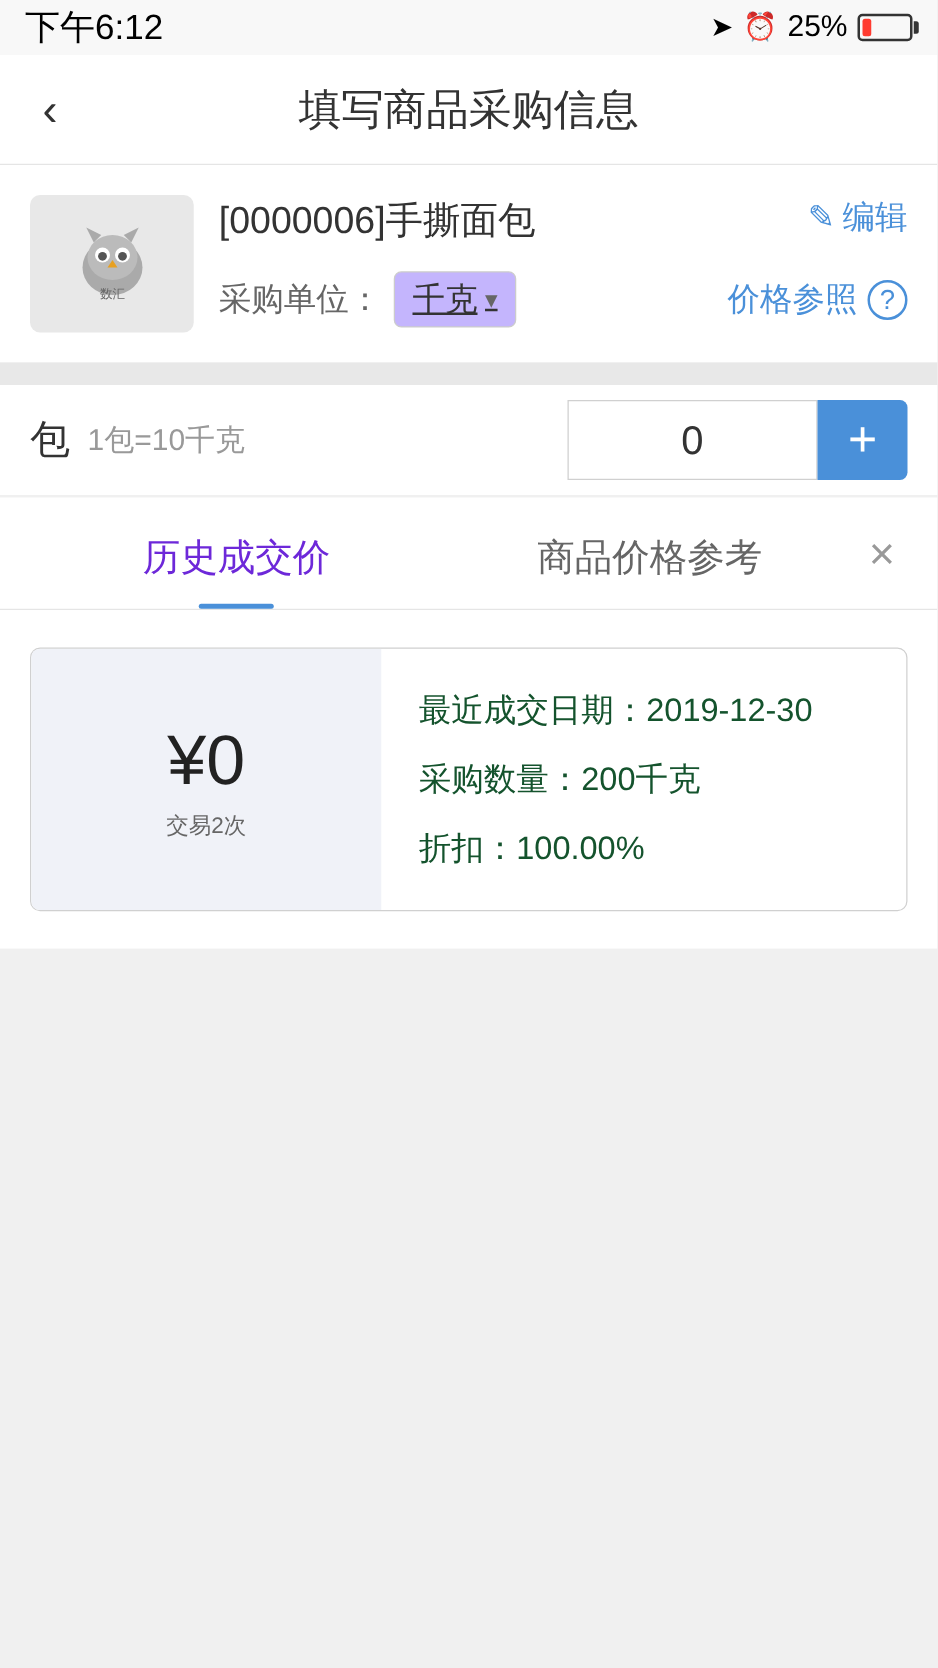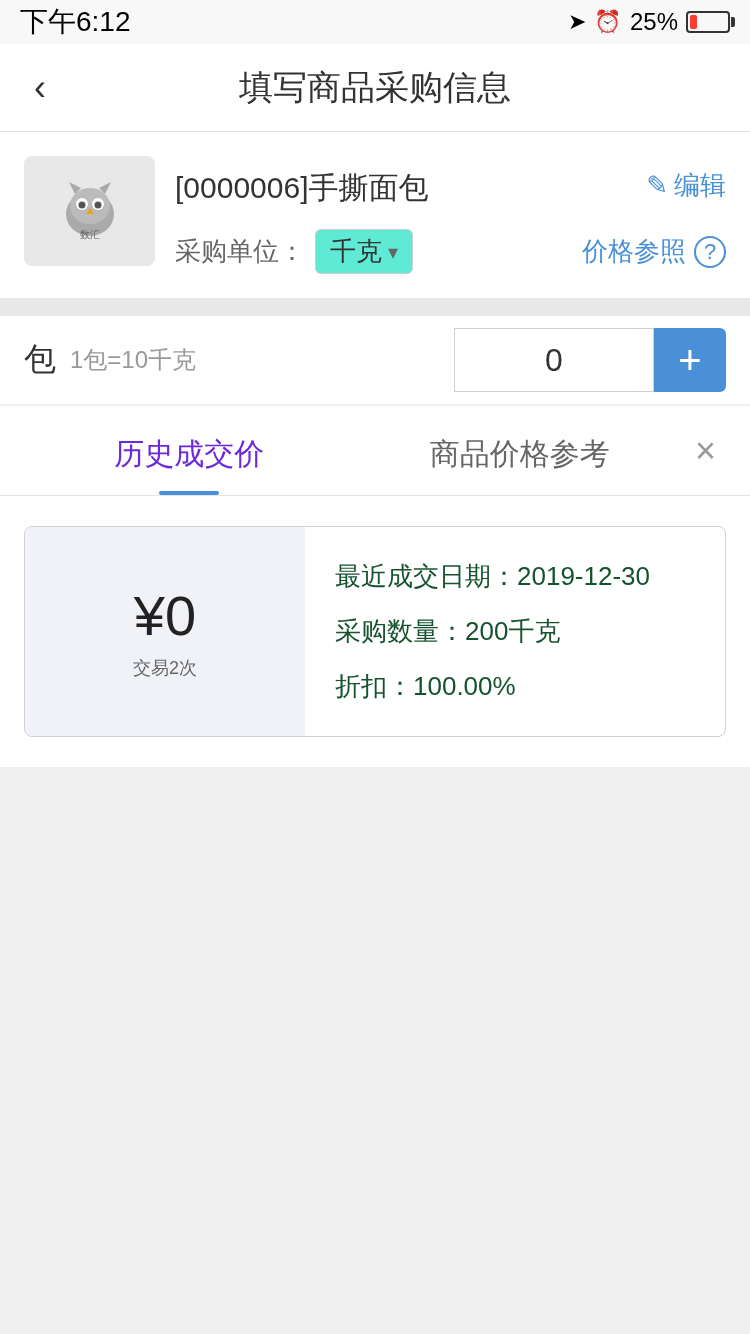--- a/index.html
+++ b/index.html
@@ -102,21 +102,20 @@
     }
     .product-image-inner {
       width: 80px;
       height: 80px;
       display: flex;
       align-items: center;
       justify-content: center;
     }
     .product-info {
       flex: 1;
-      margin-top: 12px;
     }
     .product-header {
       display: flex;
       justify-content: space-between;
       align-items: flex-start;
       margin-bottom: 20px;
     }
     .product-name {
       font-size: 30px;
       color: #333;
@@ -143,22 +142,23 @@
       color: #666;
     }
     .unit-select {
       display: flex;
       align-items: center;
       border: 1px solid #ccc;
       border-radius: 6px;
       padding: 4px 14px;
       font-size: 26px;
       color: #333;
-      background: #5eead4;
+      background: #c4b5fd;
       gap: 6px;
+      text-decoration: underline;
     }
     .price-ref {
       display: flex;
       align-items: center;
       gap: 8px;
       color: #4a90d9;
       font-size: 26px;
       cursor: pointer;
     }
     .help-circle {

